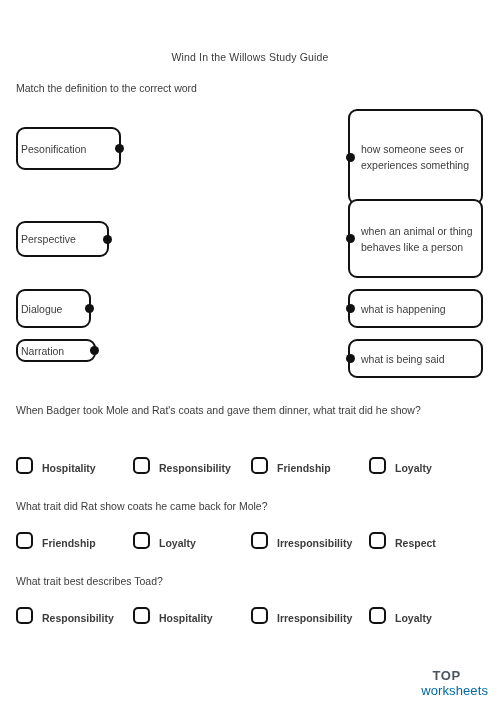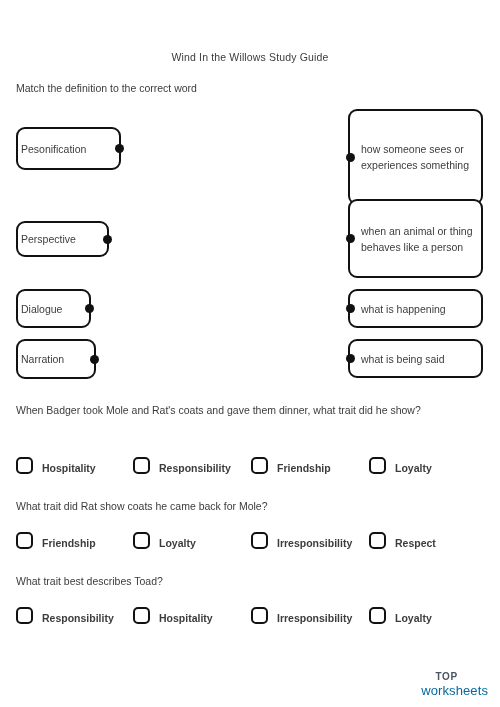--- a/index.html
+++ b/index.html
@@ -127,21 +127,21 @@
   
   .logo {
     position: absolute;
     right: 12px;
     bottom: 10px;
     text-align: center;
     line-height: 1;
   }
   .logo .logo-top {
     display: block;
-    font-size: 10px;
+    font-size: 13px;
     letter-spacing: .6px;
     font-weight: 700;
     color: #4a5560;
     margin-bottom: 2px;
     margin-right: 16px;
   }
   .logo .logo-main {
     display: block;
     font-size: 13px;
     letter-spacing: .1px;
@@ -164,21 +164,21 @@
           <span class="dot on-right"></span>
         </div>
         <div class="mbox left" style="left: 16px; top: 197px; width: 93px; height: 36px; text-align: right;">
           <span class="mlabel">Perspective</span>
           <span class="dot on-right"></span>
         </div>
         <div class="mbox left" style="left: 16px; top: 265px; width: 75px; height: 39px;">
           <span class="mlabel">Dialogue</span>
           <span class="dot on-right"></span>
         </div>
-        <div class="mbox left" style="left: 16px; top: 315px; width: 80px; height: 40px;">
+        <div class="mbox left" style="left: 16px; top: 315px; width: 80px; height: 23px;">
           <span class="mlabel">Narration</span>
           <span class="dot on-right"></span>
         </div>
       </div>
     <div id="right-column">
         <div class="mbox right" style="left: 348px; top: 85px; width: 135px; height: 96px;">
           <span class="mlabel">how someone sees or experiences something</span>
           <span class="dot on-left"></span>
         </div>
         <div class="mbox right" style="left: 348px; top: 175px; width: 135px; height: 79px;">

